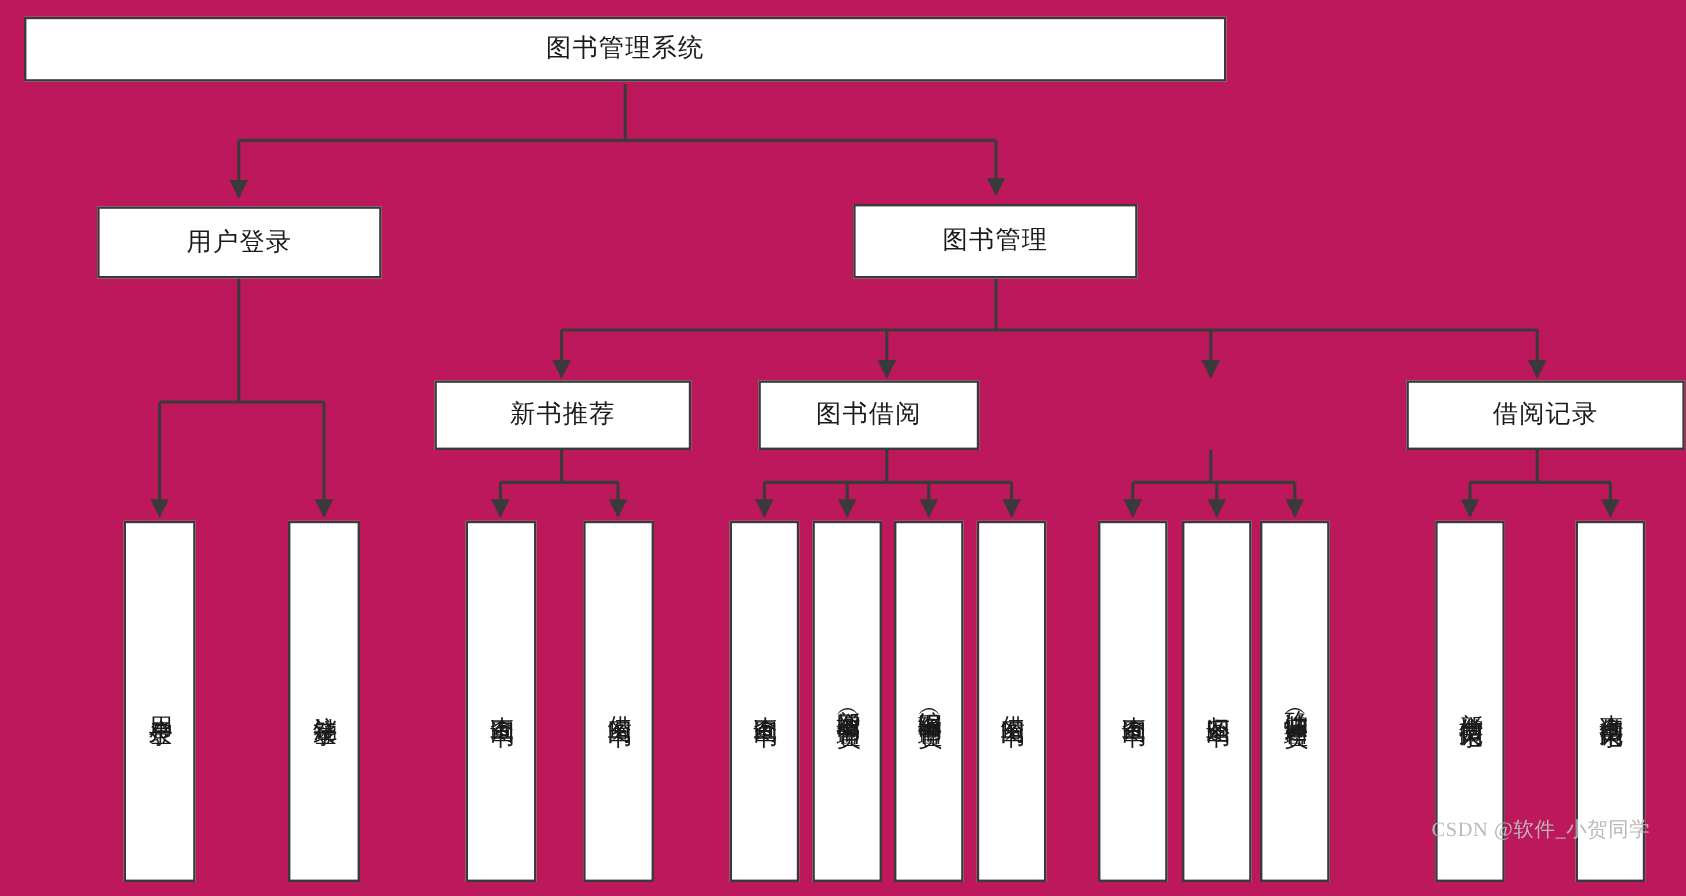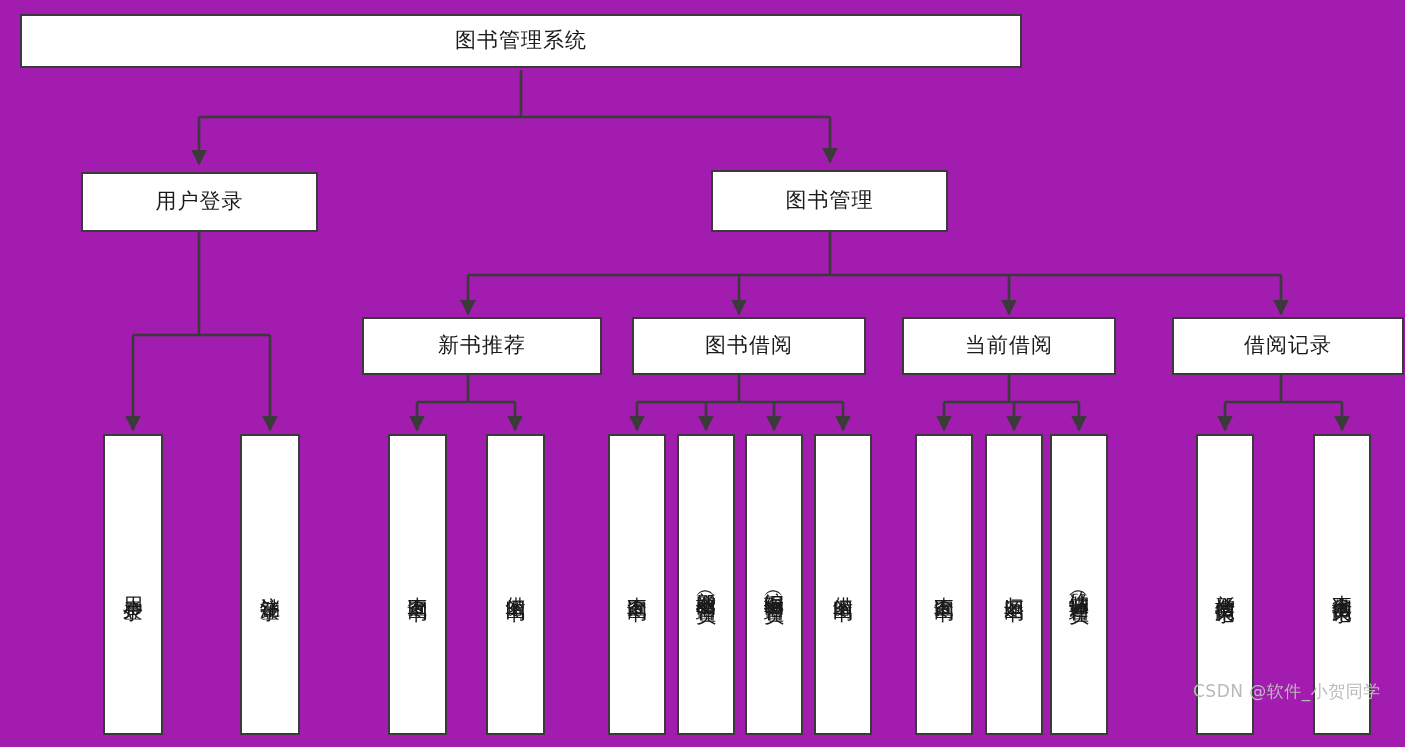--- a/index.html
+++ b/index.html
@@ -8,22 +8,23 @@
     padding: 0;
     background: #ffffff;
   }
   body {
     font-family: "DejaVu Sans", "Liberation Sans", sans-serif;
   }
   #canvas {
     position: relative;
     width: 1405px;
     height: 747px;
-    background: #a21caf;
+    background: #be185d;
     overflow: hidden;
+    font-family: Liberation Serif, serif;
   }
   #edges {
     position: absolute;
     left: 0;
     top: 0;
     width: 1405px;
     height: 747px;
     pointer-events: none;
   }
   .node {
@@ -131,28 +132,25 @@
     <span>图书管理系统</span>
   </div>
 
   <div class="node horiz" style="left:81px; top:172px; width:237px; height:60px;">
     <span>用户登录</span>
   </div>
   <div class="node horiz" style="left:711px; top:170px; width:237px; height:62px;">
     <span>图书管理</span>
   </div>
 
-  <div class="node horiz" style="left:362px; top:317px; width:240px; height:58px;">
+  <div class="node horiz" style="left:362px; top:317px; width:214px; height:58px;">
     <span>新书推荐</span>
   </div>
-  <div class="node horiz" style="left:632px; top:317px; width:234px; height:58px;">
+  <div class="node horiz" style="left:632px; top:317px; width:184px; height:58px;">
     <span>图书借阅</span>
-  </div>
-  <div class="node horiz" style="left:902px; top:317px; width:214px; height:58px;">
-    <span>当前借阅</span>
   </div>
   <div class="node horiz" style="left:1172px; top:317px; width:232px; height:58px;">
     <span>借阅记录</span>
   </div>
 
   <div class="node vert" style="left:103px; top:434px; width:60px; height:301px;">
     <span class="vtext">用户登录</span>
   </div>
   <div class="node vert" style="left:240px; top:434px; width:60px; height:301px;">
     <span class="vtext">注销登录</span>

